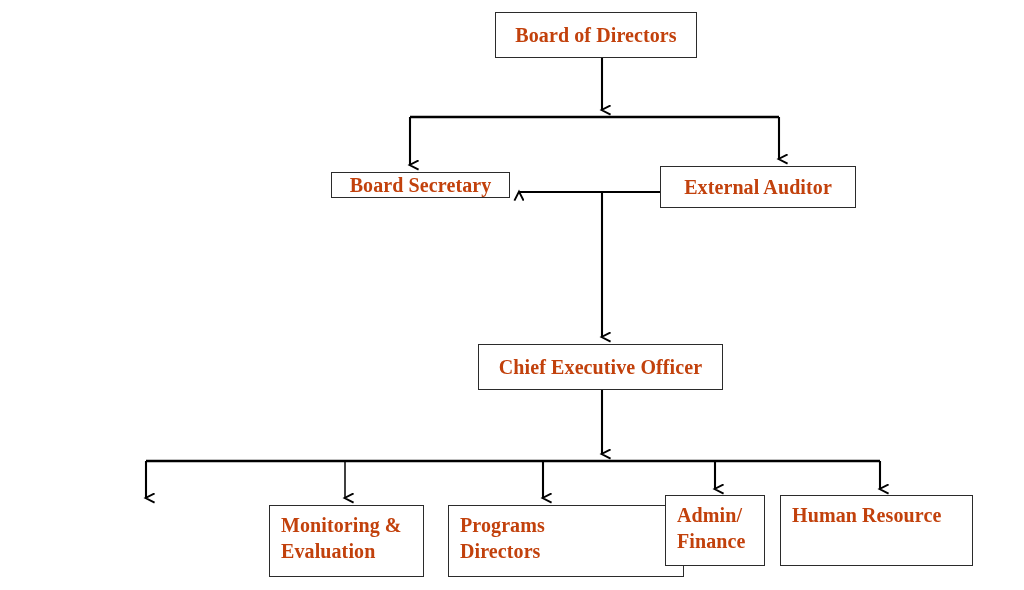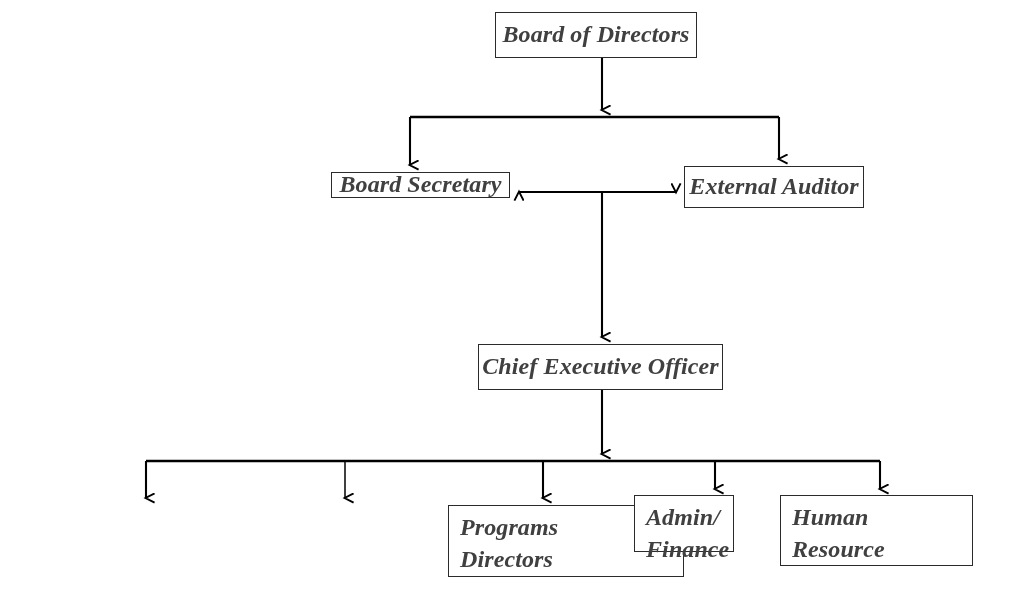--- a/index.html
+++ b/index.html
@@ -32,26 +32,25 @@
     background: #ffffff;
     border: 1.6px solid #2b2b2b;
     z-index: 3;
   }
   .node-label {
     position: absolute;
     left: 11px;
     top: 6px;
     right: 6px;
     font-weight: bold;
-    font-size: 24px;
+    font-size: 20px;
     line-height: 1.32;
-    color: #404040;
+    color: #c2410c;
     letter-spacing: 0.1px;
     white-space: pre-line;
-    font-style: italic;
   }
   .node-label.centered {
     left: 0;
     right: 0;
     text-align: center;
     top: 50%;
     transform: translateY(-50%);
   }
 </style>
 </head>
@@ -97,36 +96,40 @@
   </svg>
 
   <div class="node-box" style="left:495px; top:12px; width:202px; height:46px;">
     <div class="node-label centered">Board of Directors</div>
   </div>
 
   <div class="node-box" style="left:331px; top:172px; width:179px; height:26px;">
     <div class="node-label centered">Board Secretary</div>
   </div>
 
-  <div class="node-box" style="left:684px; top:166px; width:180px; height:42px;">
+  <div class="node-box" style="left:660px; top:166px; width:196px; height:42px;">
     <div class="node-label centered">External Auditor</div>
   </div>
 
   <div class="node-box" style="left:478px; top:344px; width:245px; height:46px;">
     <div class="node-label centered">Chief Executive Officer</div>
   </div>
 
 
+  <div class="node-box" style="left:269px; top:505px; width:155px; height:72px;">
+    <div class="node-label">Monitoring &amp;
+Evaluation</div>
+  </div>
 
   <div class="node-box" style="left:448px; top:505px; width:236px; height:72px;">
     <div class="node-label">Programs
 Directors</div>
   </div>
 
-  <div class="node-box" style="left:634px; top:495px; width:100px; height:57px;">
+  <div class="node-box" style="left:665px; top:495px; width:100px; height:71px;">
     <div class="node-label">Admin/
 Finance</div>
   </div>
 
   <div class="node-box" style="left:780px; top:495px; width:193px; height:71px;padding-left:42px;">
     <div class="node-label">Human Resource</div>
   </div>
 
 </div>
 

